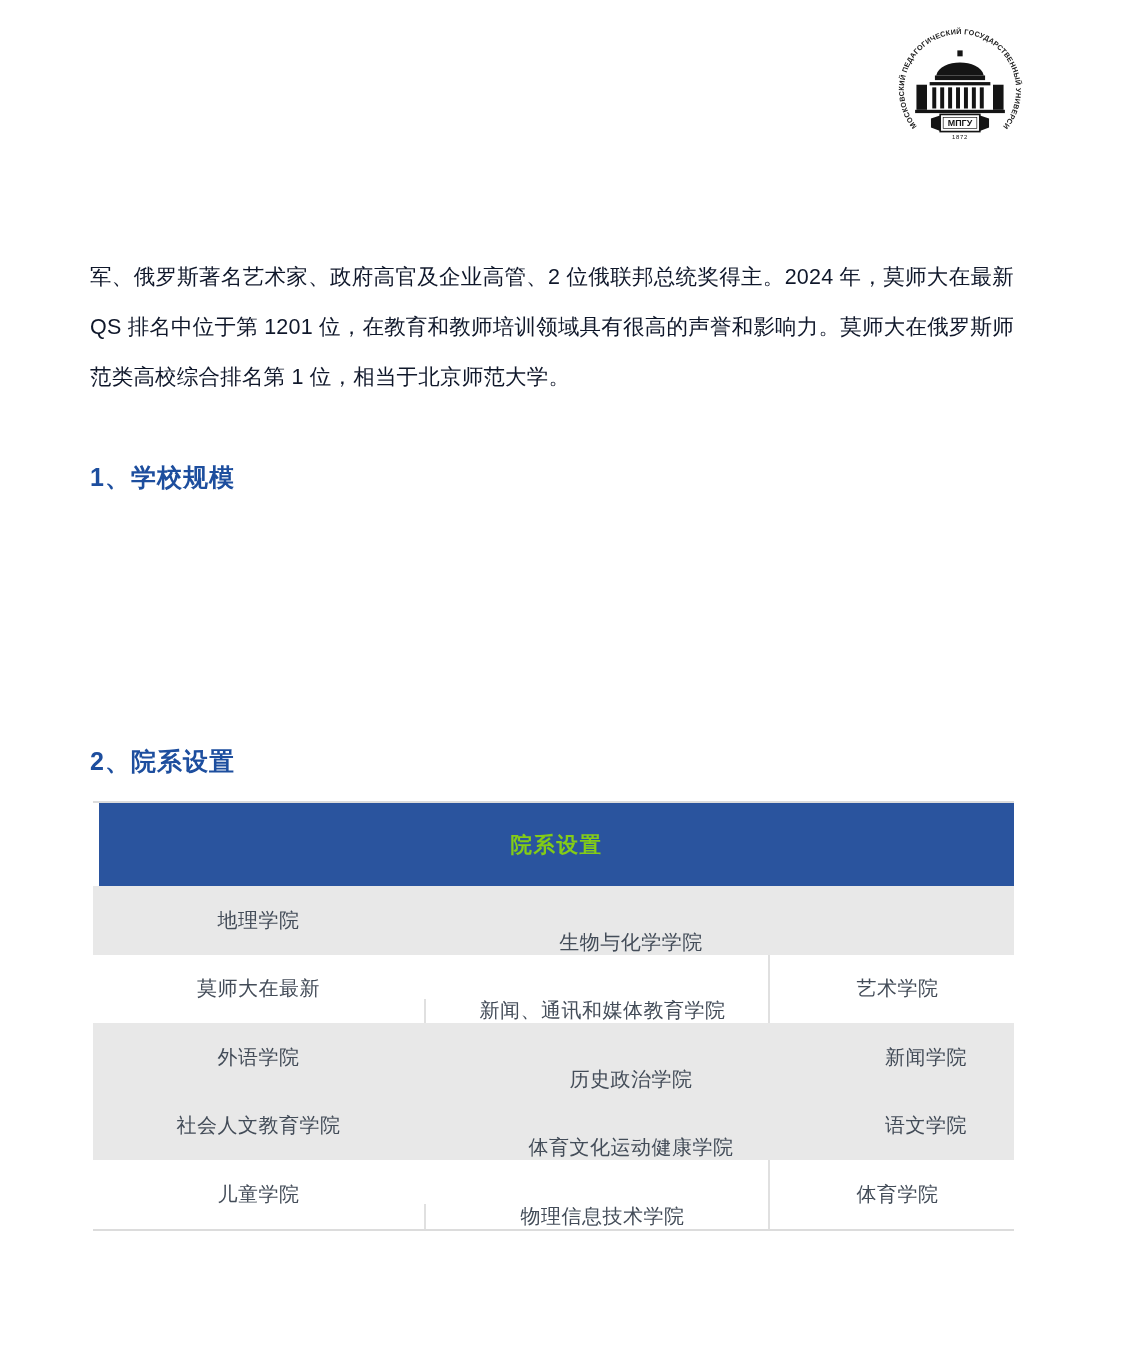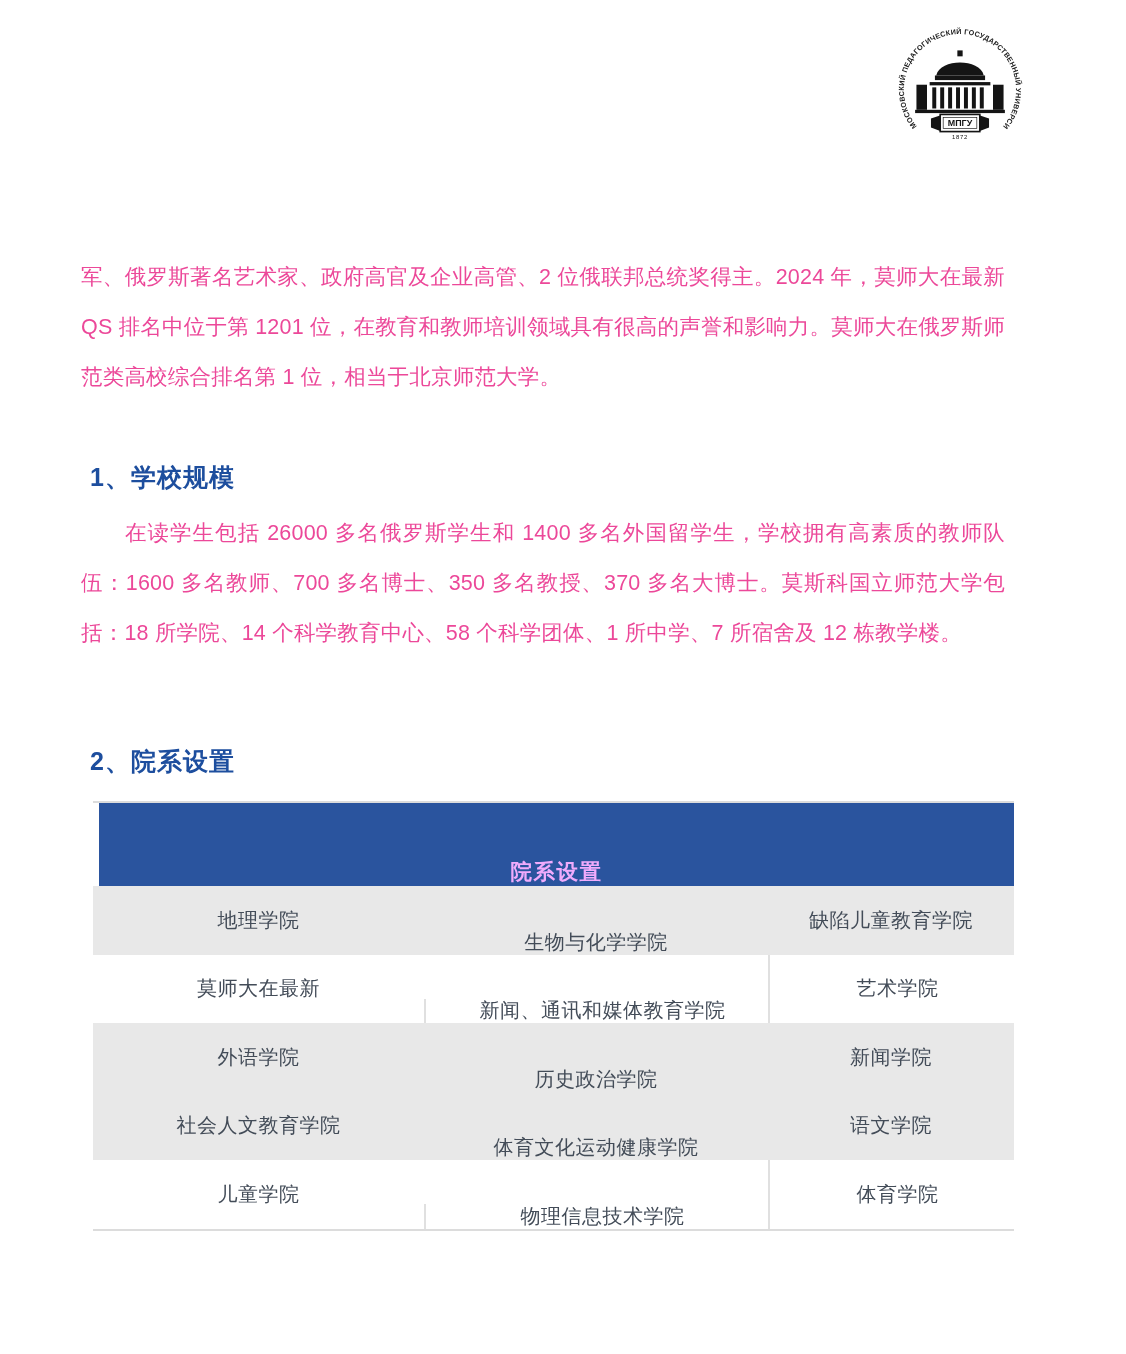--- a/index.html
+++ b/index.html
@@ -18,25 +18,25 @@
     left: 894px;
     top: 22px;
     width: 132px;
     height: 136px;
   }
   .logo-wrap svg { width: 100%; height: 100%; }
 
   
   .para {
     position: absolute;
-    left: 81px;
+    left: 90px;
     width: 924px;
     font-size: 21.5px;
     line-height: 50px;
-    color: #ec4899;
+    color: #0f172a;
     text-align: justify;
     letter-spacing: 0.2px;
   }
   #para-intro { top: 230px; }
   #para-scale { top: 486px; text-indent: 44px; }
 
   
   .sec-heading {
     position: absolute;
     left: 90px;
@@ -55,30 +55,30 @@
     left: 93px;
     top: 801px;
     width: 921px;
     border-top: 2px solid #dcdcdc;
     border-bottom: 2px solid #dcdcdc;
   }
   .tbl-header {
     height: 83px;
     background: #2a549e;
     display: flex;
-    align-items: flex-end;
+    align-items: center;
     justify-content: center;
-    color: #f0abfc;
+    color: #84cc16;
     font-size: 21.5px;
     font-weight: bold;
     letter-spacing: 1.5px;
     margin-left: 6px;
   }
   .tbl-row { display: flex; height: 68.5px; }
-  .row-gray { background: #e8e8e8; }
+  .row-gray { background: #e8e8e8; gap: 35px; }
   .row-white { background: #ffffff; }
   .cell {
     display: flex;
     align-items: center;
     justify-content: center;
     font-size: 20px;
     color: #434c58;
     letter-spacing: 0.5px;
     box-sizing: border-box;
   }
@@ -123,33 +123,31 @@
         <rect x="74.5" y="141.5" width="51" height="17" fill="none" stroke="#141414" stroke-width="1"></rect>
         <text x="100" y="155" text-anchor="middle" font-size="13.5" font-weight="bold" fill="#141414">МПГУ</text>
         <text x="100" y="174" text-anchor="middle" font-size="9" fill="#141414" letter-spacing="1">1872</text>
       </g>
     </svg>
   </div>
 
   <p class="para" id="para-intro">军、俄罗斯著名艺术家、政府高官及企业高管、2 位俄联邦总统奖得主。2024 年，莫师大在最新 QS 排名中位于第 1201 位，在教育和教师培训领域具有很高的声誉和影响力。莫师大在俄罗斯师范类高校综合排名第 1 位，相当于北京师范大学。</p>
 
   <h2 class="sec-heading" id="sec1-heading">1、学校规模</h2>
-  <p class="para" id="para-scale">在读学生包括 26000 多名俄罗斯学生和 1400 多名外国留学生，学校拥有高素质的教师队伍：1600 多名教师、700 多名博士、350 多名教授、370 多名大博士。莫斯科国立师范大学包括：18 所学院、14 个科学教育中心、58 个科学团体、1 所中学、7 所宿舍及 12 栋教学楼。</p>
 
   <h2 class="sec-heading" id="sec2-heading">2、院系设置</h2>
 
   <div class="tbl">
     <div class="tbl-header">
       <span>院系设置</span>
     </div>
 
     <div class="tbl-row row-gray">
       <div class="cell c1">地理学院</div>
       <div class="cell c2">生物与化学学院</div>
-      <div class="cell c3">缺陷儿童教育学院</div>
     </div>
     <div class="tbl-row row-white">
       <div class="cell c1">莫师大在最新</div>
       <div class="cell c2">新闻、通讯和媒体教育学院</div>
       <div class="cell c3">艺术学院</div>
     </div>
     <div class="tbl-row row-gray">
       <div class="cell c1">外语学院</div>
       <div class="cell c2">历史政治学院</div>
       <div class="cell c3">新闻学院</div>

